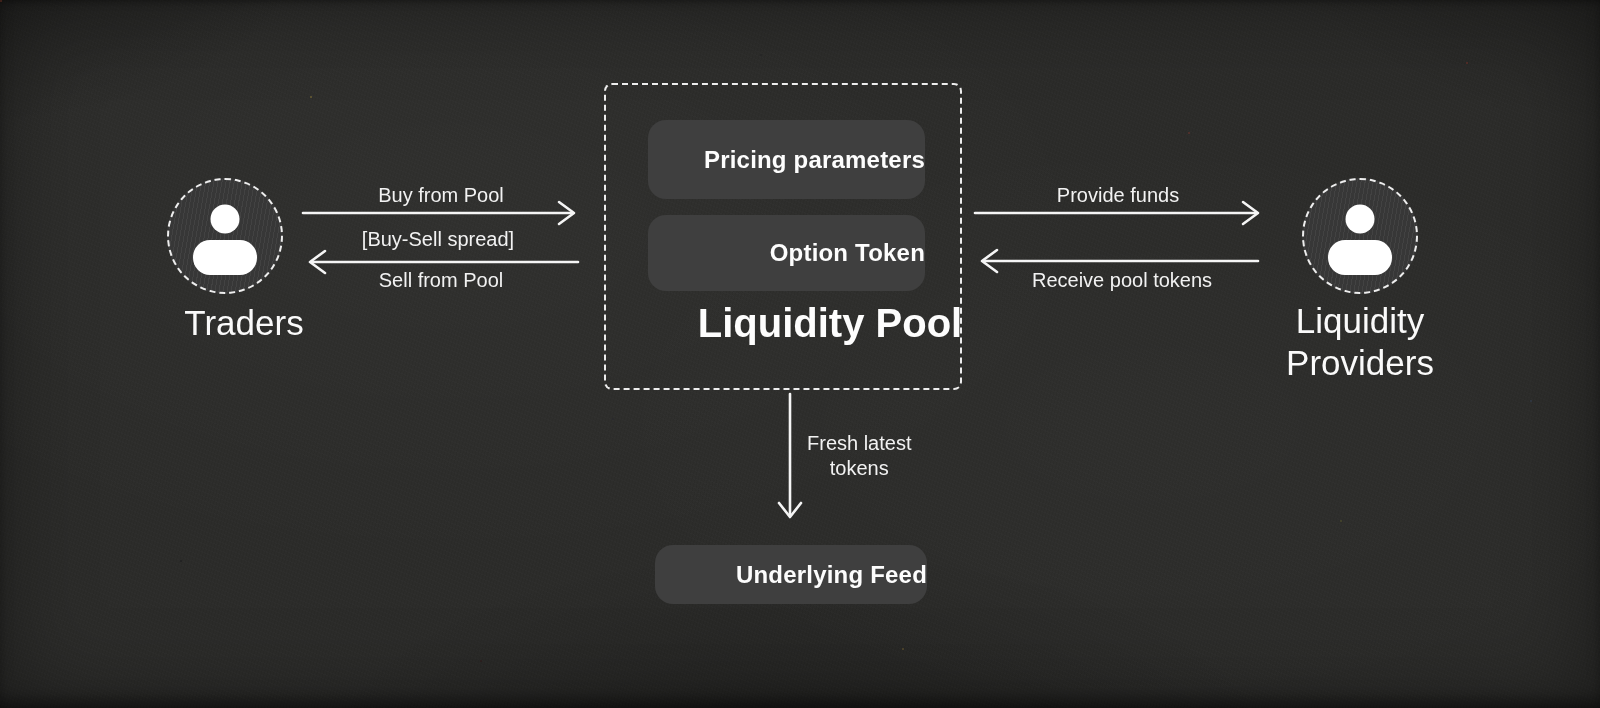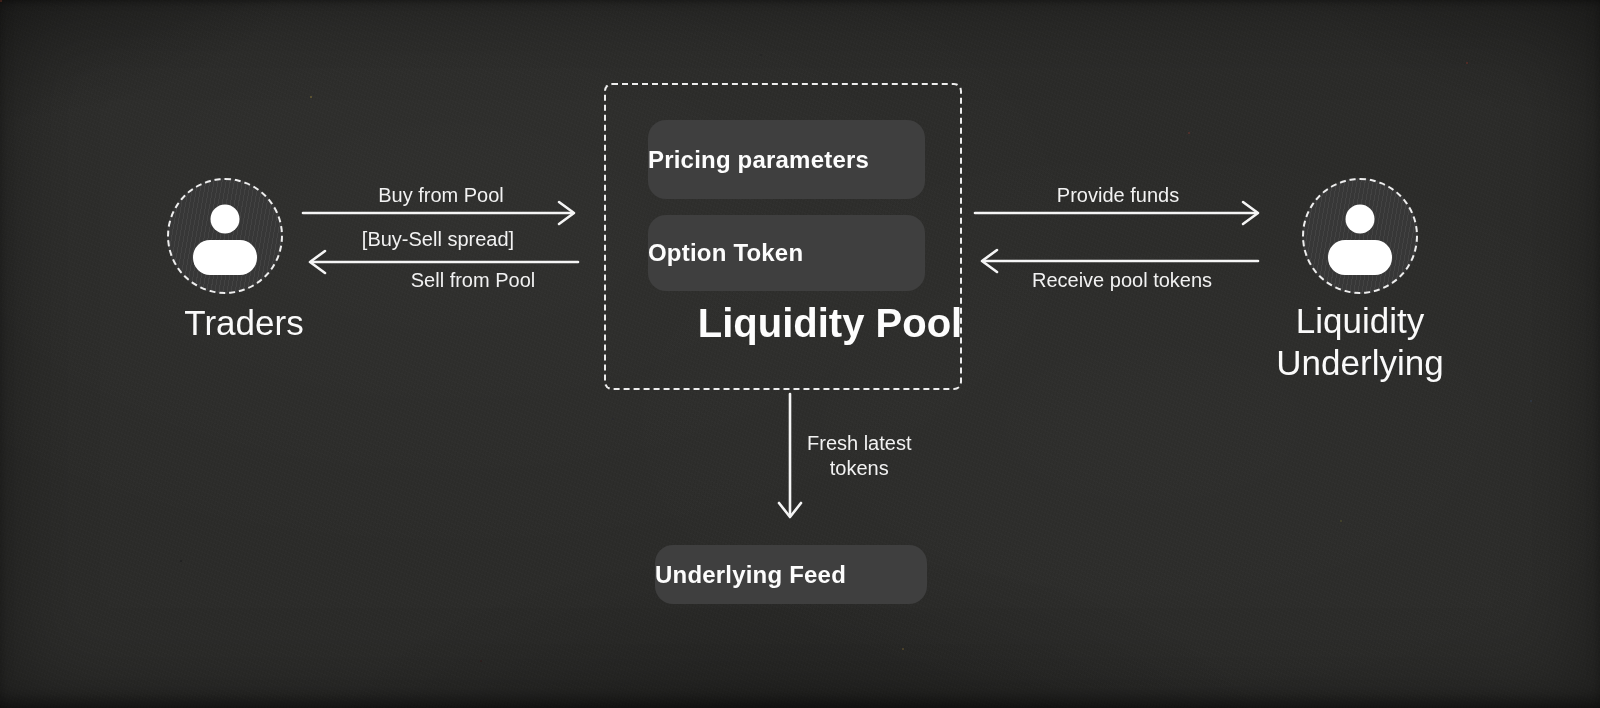--- a/index.html
+++ b/index.html
@@ -44,21 +44,21 @@
   }
   .actor svg{display:block;}
   
   .pool-box{
     left:604px;top:83px;width:354px;height:303px;
     border:2px dashed #ededed;border-radius:8px;
   }
   .chip{
     left:648px;width:277px;
     background:#3f3f3f;border-radius:18px;
-    display:flex;align-items:center;justify-content:flex-start;
+    display:flex;align-items:center;justify-content:flex-end;
     font-size:24px;font-weight:700;color:#fdfdfd;letter-spacing:0.2px;
   }
   .pool-title{
     left:788px;top:301px;
     font-size:40px;font-weight:700;color:#fdfdfd;white-space:nowrap;margin-left:42px;
   }
   .arrow-layer{position:absolute;left:0;top:0;pointer-events:none;}
 </style>
 </head>
 <body>
@@ -94,21 +94,21 @@
   <div class="abs actor" style="left:167px;top:178px;">
     <svg width="112" height="112" viewBox="0 0 112 112">
       <circle cx="56" cy="39" r="14.5" fill="#ffffff"></circle>
       <rect x="24" y="60" width="64" height="35" rx="17" fill="#ffffff"></rect>
     </svg>
   </div>
   <div class="abs ctr node-label" style="left:224px;top:302px;margin-left:20px;">Traders</div>
 
   <div class="abs ctr edge-label" style="left:441px;top:183px;">Buy from Pool</div>
   <div class="abs ctr edge-label" style="left:438px;top:227px;">[Buy-Sell spread]</div>
-  <div class="abs ctr edge-label" style="left:441px;top:268px;margin-left:32px;">Sell from Pool</div>
+  <div class="abs ctr edge-label" style="left:441px;top:268px;">Sell from Pool</div>
 
   <div class="abs pool-box">
     <div class="abs chip" style="position:absolute;left:42px;top:35px;width:277px;height:79px;">
       <span>Pricing parameters</span>
     </div>
     <div class="abs chip" style="position:absolute;left:42px;top:130px;width:277px;height:76px;">
       <span>Option Token</span>
     </div>
   </div>
   <div class="abs ctr pool-title">Liquidity Pool</div>
@@ -117,21 +117,21 @@
   <div class="abs ctr edge-label" style="left:1122px;top:268px;">Receive pool tokens</div>
 
   <div class="abs actor" style="left:1302px;top:178px;">
     <svg width="112" height="112" viewBox="0 0 112 112">
       <circle cx="56" cy="39" r="14.5" fill="#ffffff"></circle>
       <rect x="24" y="60" width="64" height="35" rx="17" fill="#ffffff"></rect>
     </svg>
   </div>
   <div class="abs ctr node-label" style="left:1360px;top:300px;">
     <div>Liquidity</div>
-    <div>Underlying</div>
+    <div>Providers</div>
   </div>
 
   <div class="abs edge-label" style="left:807px;top:431px;text-align:center;">
     <div>Fresh latest</div>
     <div>tokens</div>
   </div>
 
   <div class="abs chip" style="left:655px;top:545px;width:272px;height:59px;">
     <span>Underlying Feed</span>
   </div>

